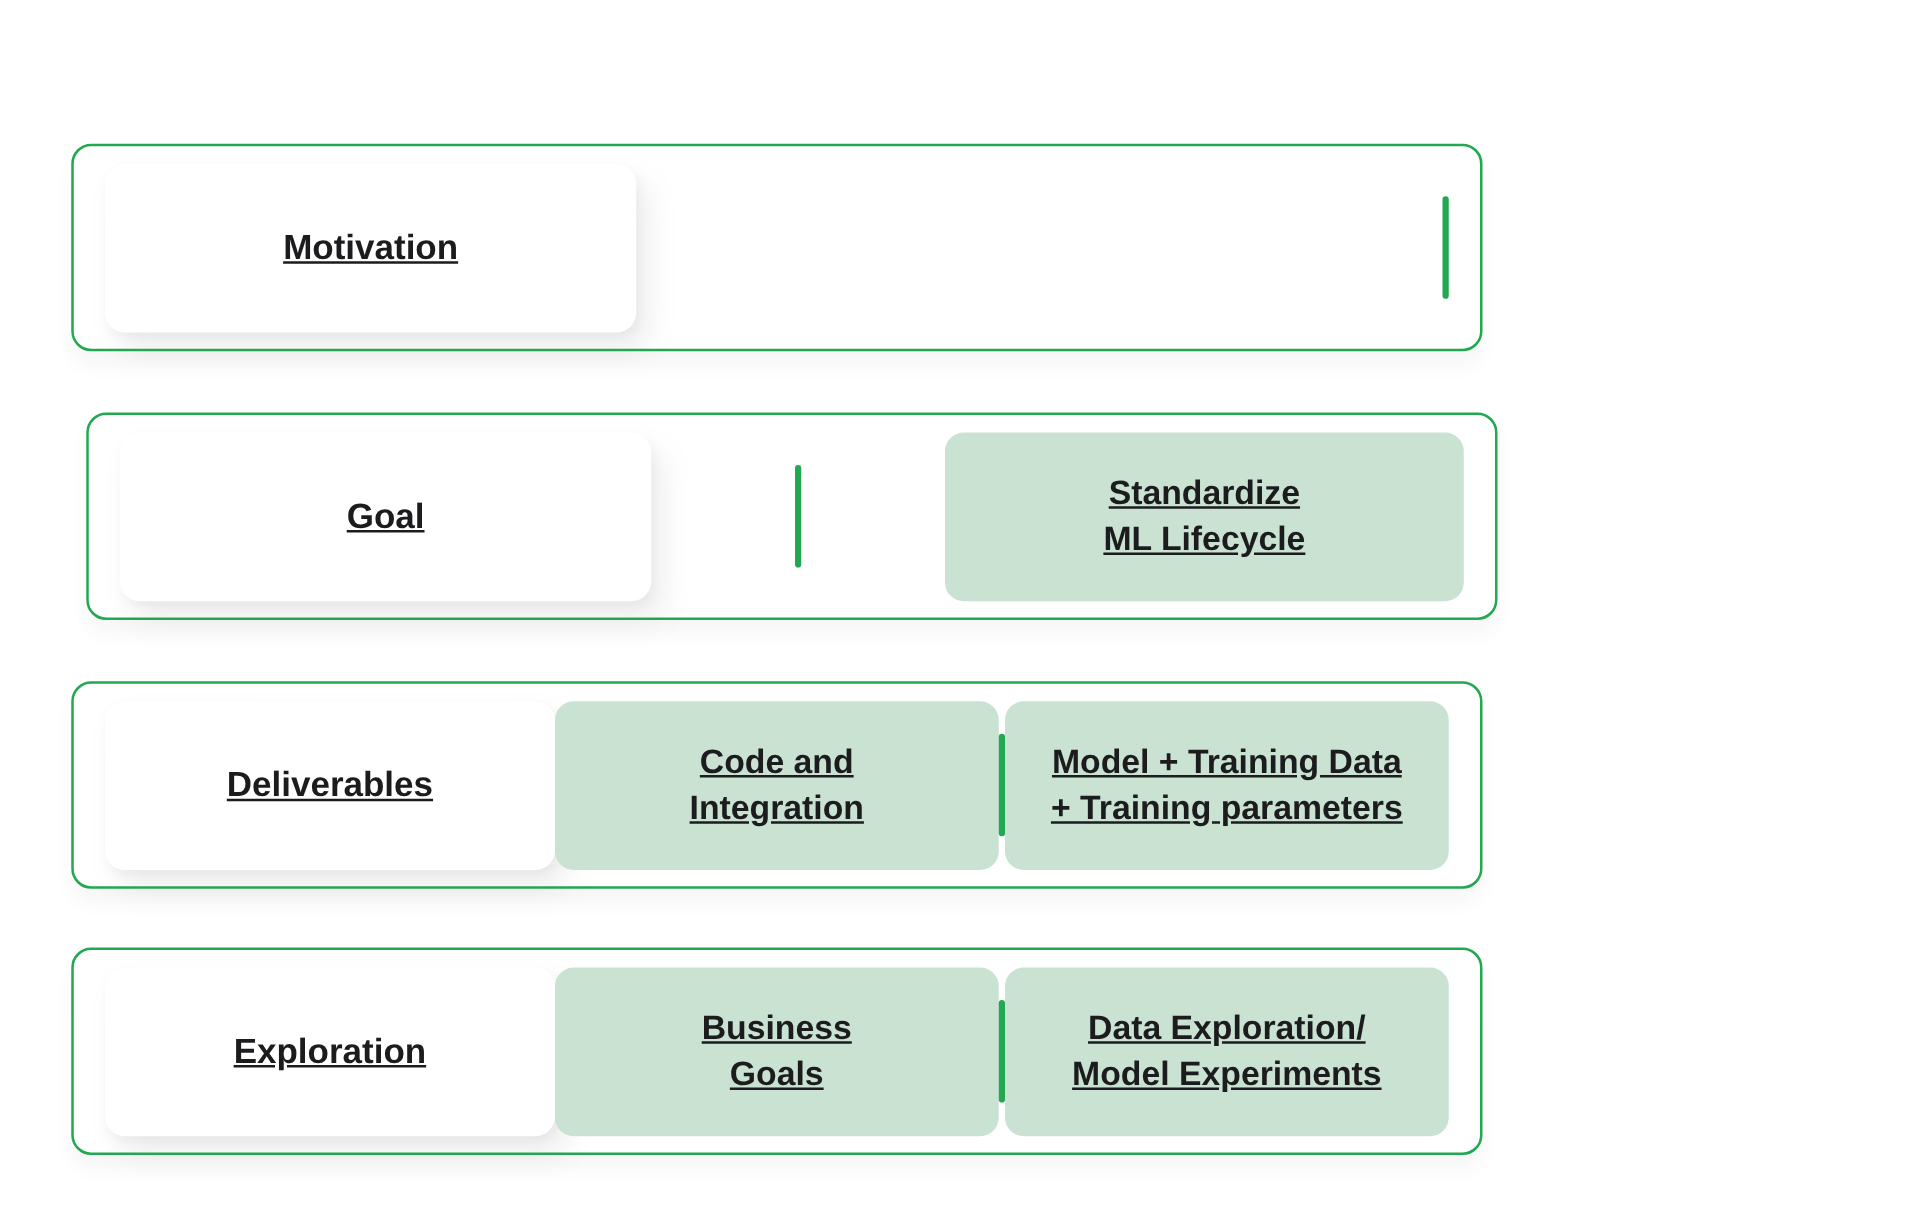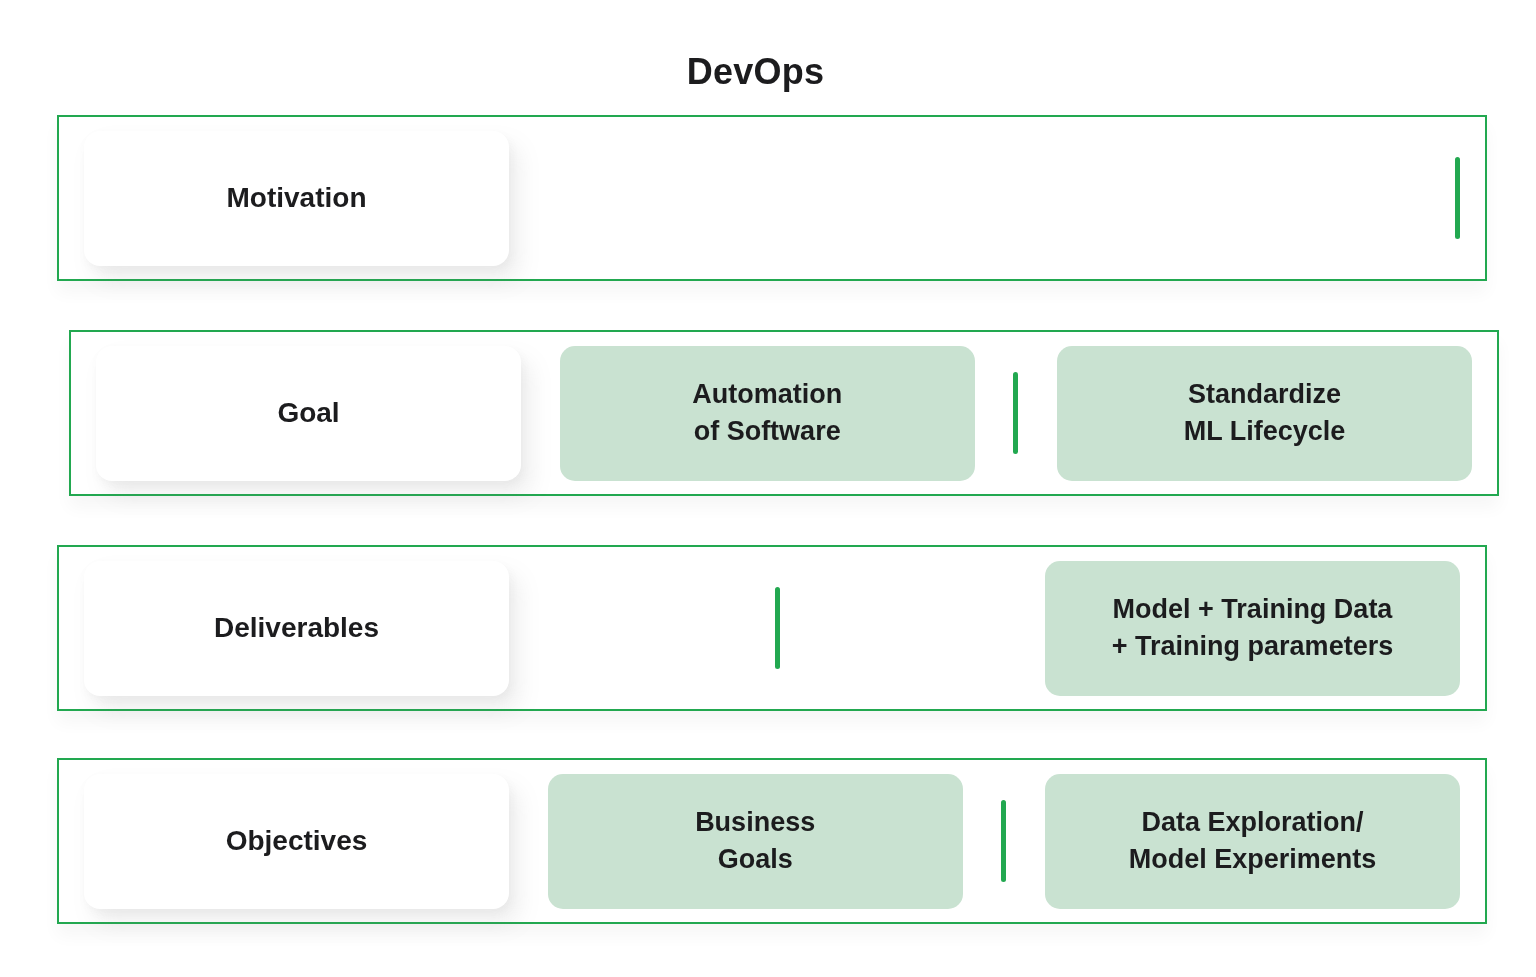--- a/index.html
+++ b/index.html
@@ -34,30 +34,31 @@
     font-size: 36px;
     font-weight: 700;
     letter-spacing: 0.2px;
   }
   .col-header.devops { left: 548px; width: 415px; }
   .col-header.mlops  { left: 1040px; width: 415px; }
 
   .row {
     position: absolute;
     left: 57px;
-    width: 1430px;
+    width: 1129px;
     height: 166px;
     border: 2.5px solid var(--accent);
-    border-radius: 0;
+    border-radius: 16px;
     background: #ffffff;
     box-shadow: 0 12px 16px rgba(0,0,0,0.035);
     display: flex;
     align-items: center;
     justify-content: space-between;
     padding: 0 25px;
+    text-decoration: underline;
   }
   .row.r0 { top: 115px; }
   .row.r1 { top: 330px; margin-left: 12px; }
   .row.r2 { top: 545px; }
   .row.r3 { top: 758px; }
 
   .label-card {
     width: 425px;
     height: 135px;
     background: #ffffff;
@@ -90,45 +91,44 @@
     background: var(--accent);
     border-radius: 3px;
     flex-shrink: 0;
   }
 </style>
 </head>
 <body>
 
 <div class="canvas">
 
-  <div class="col-header devops">DevOps</div>
 
   <div class="row r0">
     <div class="label-card">Motivation</div>
     <div class="divider"></div>
   </div>
 
   <div class="row r1">
     <div class="label-card">Goal</div>
-    <div class="value-card">Automation
-of Software</div>
     <div class="divider"></div>
     <div class="value-card">Standardize
 ML Lifecycle</div>
   </div>
 
   <div class="row r2">
     <div class="label-card">Deliverables</div>
+    <div class="value-card">Code and
+Integration</div>
     <div class="divider"></div>
     <div class="value-card">Model + Training Data
 + Training parameters</div>
   </div>
 
   <div class="row r3">
-    <div class="label-card">Objectives</div>
+    <div class="label-card">Exploration</div>
     <div class="value-card">Business
 Goals</div>
     <div class="divider"></div>
     <div class="value-card">Data Exploration/
 Model Experiments</div>
   </div>
 
 </div>
 
 </body></html>

